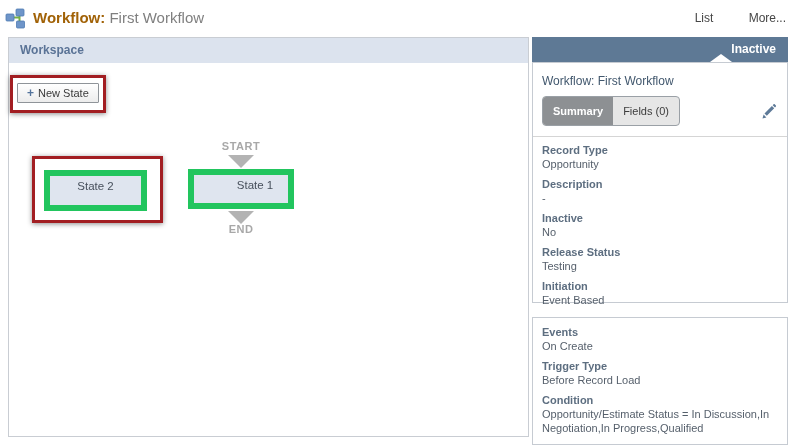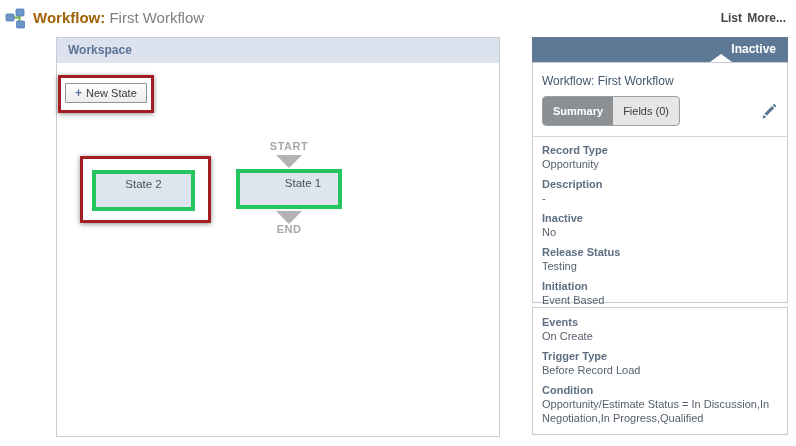--- a/index.html
+++ b/index.html
@@ -6,41 +6,41 @@
   html,body { width:796px; height:446px; background:#ffffff; overflow:hidden;
               font-family:"Liberation Sans","DejaVu Sans",sans-serif; }
 
   
   .titlebar { position:absolute; left:0; top:0; width:796px; height:37px; background:#fff; }
   .wf-icon  { position:absolute; left:5px; top:8px; }
   .page-title { position:absolute; left:33px; top:9px; font-size:15px; white-space:nowrap; }
   .page-title .t-bold { font-weight:bold; color:#a16207; }
   .page-title .t-gray { color:#7f7f7f; }
   .top-links { position:absolute; right:10px; top:11px; font-size:12px; color:#464646; }
-  .top-links span { margin-left:2px; cursor:pointer;font-weight:bold; }
+  .top-links span { margin-left:32px; cursor:pointer; }
 
   
-  .workspace-panel { position:absolute; left:8px; top:37px; width:444px; height:400px;
-                     border:1px solid #c9cdd3; background:#fff;margin-left:48px; }
+  .workspace-panel { position:absolute; left:8px; top:37px; width:521px; height:400px;
+                     border:1px solid #c9cdd3; background:#fff; }
   .ws-header { height:25px; background:#dce3ee; line-height:25px; padding-left:11px;
                font-size:12px; font-weight:bold; color:#5a7396; }
   .ws-body { position:relative; height:373px; background:#fff; }
 
   .annotation { position:absolute; border:3px solid #a21e22;
                 box-shadow:0 1px 5px rgba(0,0,0,0.45); background:transparent; }
   .anno-btn    { left:1px;  top:12px; width:96px;  height:38px; }
   .anno-state2 { left:23px; top:93px; width:131px; height:67px; }
 
   .new-state-btn { position:absolute; left:8px; top:20px; height:20px; padding:0 9px;
                    font-size:11px; color:#3a3a3a; border:1px solid #8f9499; border-radius:1px;
                    background:linear-gradient(#ffffff,#ececec); cursor:pointer;
                    font-family:inherit; }
   .new-state-btn .plus { color:#54749c; font-weight:bold; margin-right:4px; font-size:12px; }
 
-  .state-box { position:absolute; background:#dfe5ef; border:4px solid #22c55e;
+  .state-box { position:absolute; background:#dfe5ef; border:6px solid #22c55e;
                font-size:11.5px; color:#47505c; text-align:center; padding-top:4px; cursor:pointer; }
   .state1 { left:179px; top:106px; width:106px; height:40px;padding-left:28px; }
   .state2 { left:35px;  top:107px; width:103px; height:41px; }
 
   .flow-label { position:absolute; left:179px; width:106px; text-align:center;
                 font-size:11px; font-weight:bold; color:#a8a8a8; letter-spacing:0.5px; }
   .lbl-start { top:77px; }
   .lbl-end   { top:160px; }
   .arrow-down { position:absolute; left:219px; width:0; height:0;
                 border-left:13px solid transparent; border-right:13px solid transparent;
@@ -52,21 +52,21 @@
   .info-panel { position:absolute; left:532px; top:37px; width:256px; height:400px; }
   .info-header { position:relative; height:25px; background:#5e7995; color:#fff;
                  font-size:12px; font-weight:bold; text-align:right; line-height:25px;
                  padding-right:12px; }
   .notch { position:absolute; bottom:0; right:56px; width:0; height:0;
            border-left:11px solid transparent; border-right:11px solid transparent;
            border-bottom:8px solid #ffffff; }
 
   .info-box { background:#fff; border:1px solid #c6cbd2; }
   .info-box1 { height:241px; }
-  .info-box2 { height:128px; margin-top:4px; padding:7px 9px 0 9px; }
+  .info-box2 { height:128px; margin-top:14px; padding:7px 9px 0 9px; }
 
   .info-subtitle { padding:11px 9px 0 9px; font-size:12px; color:#41576d; }
   .tabs-row { margin:8px 9px 0 9px; display:flex; justify-content:space-between; align-items:center; }
   .tabs { display:inline-flex; border:1px solid #9aa0a6; border-radius:4px; overflow:hidden;
           background:#e6e6e6; }
   .tab { padding:8px 10px; font-size:11px; color:#3c3c3c; cursor:pointer; white-space:nowrap; }
   .tab.active { background:#8d9093; color:#ffffff; font-weight:bold; }
   .pencil-btn { cursor:pointer; line-height:0; padding:2px; }
 
   .info-divider { border-top:1px solid #d5d5d5; margin-top:10px; }

